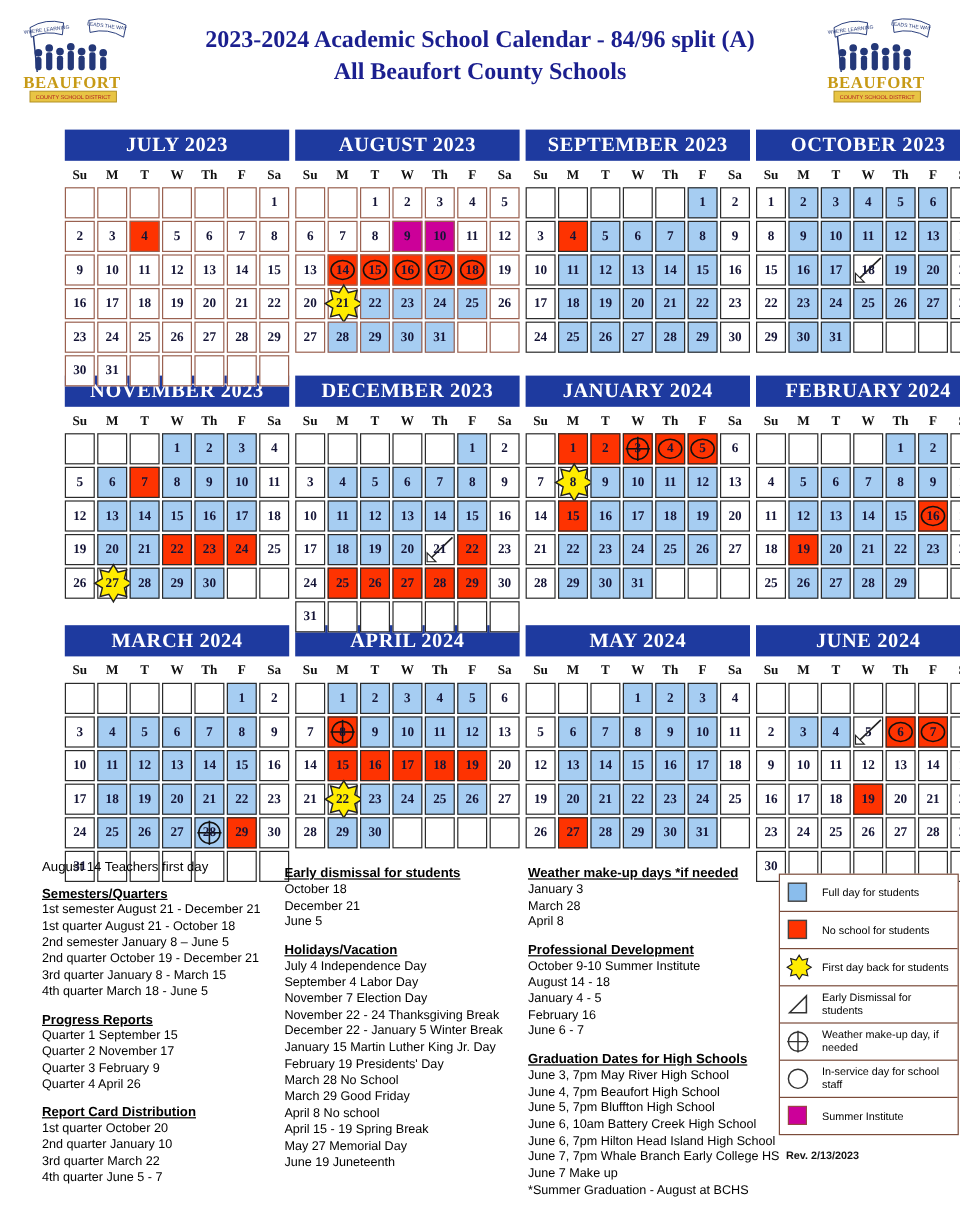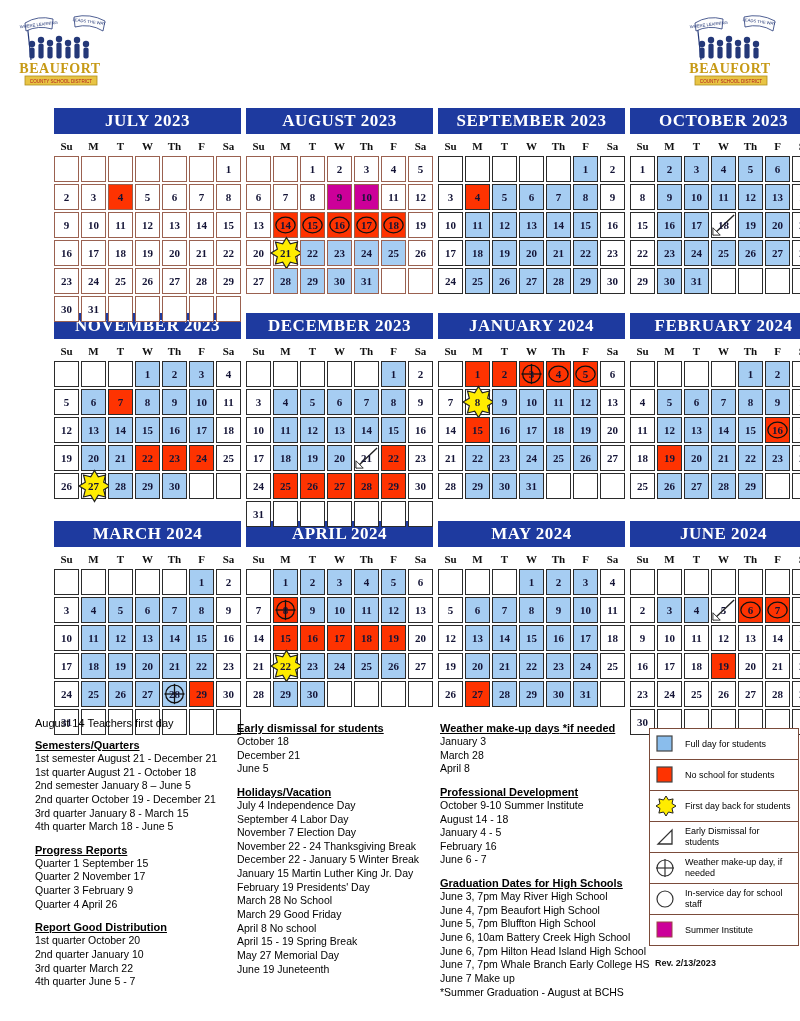--- a/index.html
+++ b/index.html
@@ -67,20 +67,24 @@
         <circle cx="52" cy="33" r="3.2" fill="#243878"></circle>
     <rect x="49.4" y="36.5" width="5.2" height="12" rx="2" fill="#243878"></rect>
         <circle cx="61" cy="30" r="3.2" fill="#243878"></circle>
     <rect x="58.4" y="33.5" width="5.2" height="15" rx="2" fill="#243878"></rect>
         <circle cx="70" cy="34" r="3.2" fill="#243878"></circle>
     <rect x="67.4" y="37.5" width="5.2" height="11" rx="2" fill="#243878"></rect>
     <text x="44" y="63" font-size="14" font-weight="bold" fill="#c79a16" text-anchor="middle" letter-spacing="0.5" font-family="Liberation Serif, serif">BEAUFORT</text>
     <rect x="9" y="66" width="72" height="9" fill="#e8c444" stroke="#b08e20" stroke-width="0.8"></rect>
     <text x="45" y="72.5" font-size="4.6" fill="#b02020" text-anchor="middle" font-family="Liberation Sans, sans-serif">COUNTY SCHOOL DISTRICT</text>
   </svg></div>
+  <div class="title-wrap">
+    <div>2023-2024 Academic School Calendar - 84/96 split (A)</div>
+    <div>All Beaufort County Schools</div>
+  </div>
   <div class="logo logo-r"><svg width="98" height="78" viewBox="0 0 98 78">
     <line x1="11" y1="12" x2="15" y2="50" stroke="#243878" stroke-width="1.2"></line>
     <path d="M9 13 Q22 5 37 9 L36 19 Q22 15 10 21 Z" fill="#fdfdfd" stroke="#243878" stroke-width="0.8"></path>
     <path d="M58 7 Q74 3 89 11 L87 21 Q74 13 59 17 Z" fill="#fdfdfd" stroke="#243878" stroke-width="0.8"></path>
     <text x="23" y="16" font-size="4.2" fill="#243878" text-anchor="middle" transform="rotate(-7 23 16)" font-family="Liberation Sans, sans-serif">WHERE LEARNING</text>
     <text x="73" y="13" font-size="4.2" fill="#243878" text-anchor="middle" transform="rotate(7 73 13)" font-family="Liberation Sans, sans-serif">LEADS THE WAY</text>
     <circle cx="16" cy="34" r="3.2" fill="#243878"></circle>
     <rect x="13.4" y="37.5" width="5.2" height="11" rx="2" fill="#243878"></rect>
         <circle cx="25" cy="30" r="3.2" fill="#243878"></circle>
     <rect x="22.4" y="33.5" width="5.2" height="15" rx="2" fill="#243878"></rect>
@@ -1531,21 +1535,21 @@
         <div class="g-item">4th quarter March 18 - June 5</div>
       </div>
       <div class="group">
         <div class="g-head">Progress Reports</div>
         <div class="g-item">Quarter 1 September 15</div>
         <div class="g-item">Quarter 2 November 17</div>
         <div class="g-item">Quarter 3 February 9</div>
         <div class="g-item">Quarter 4 April 26</div>
       </div>
       <div class="group">
-        <div class="g-head">Report Good Distribution</div>
+        <div class="g-head">Report Card Distribution</div>
         <div class="g-item">1st quarter October 20</div>
         <div class="g-item">2nd quarter January 10</div>
         <div class="g-item">3rd quarter March 22</div>
         <div class="g-item">4th quarter June 5 - 7</div>
       </div>
     </div>
   <div class="col" id="col-middle">
       <div class="group">
         <div class="g-head">Early dismissal for students</div>
         <div class="g-item">October 18</div>

